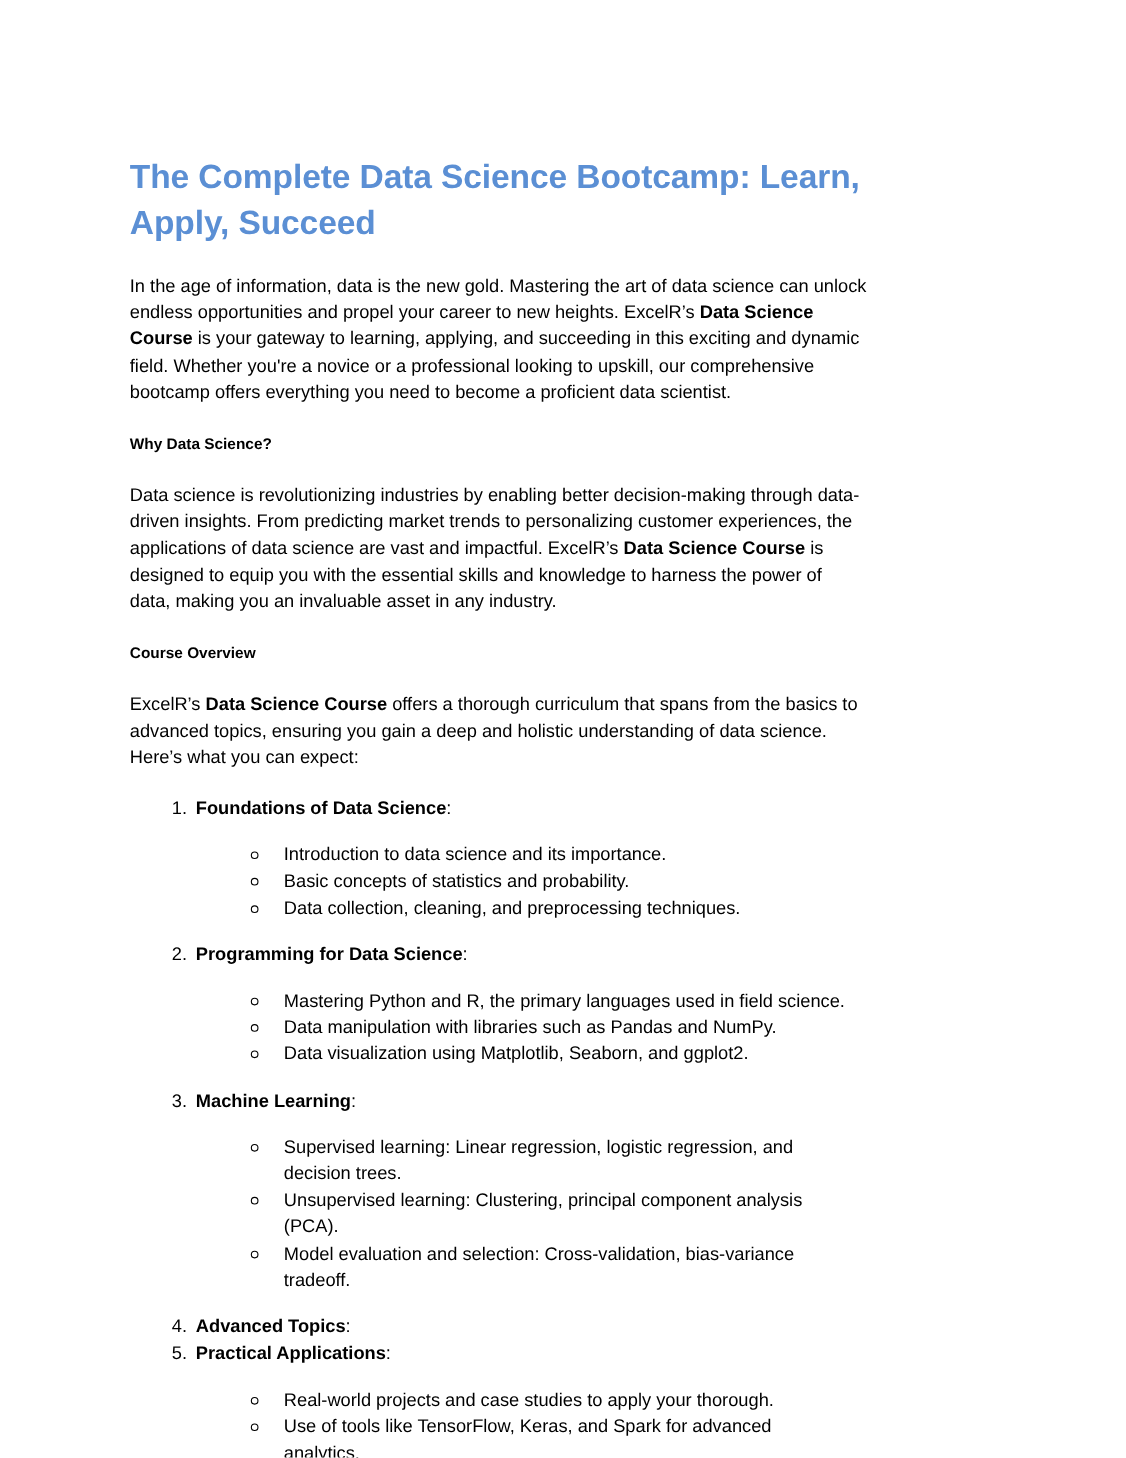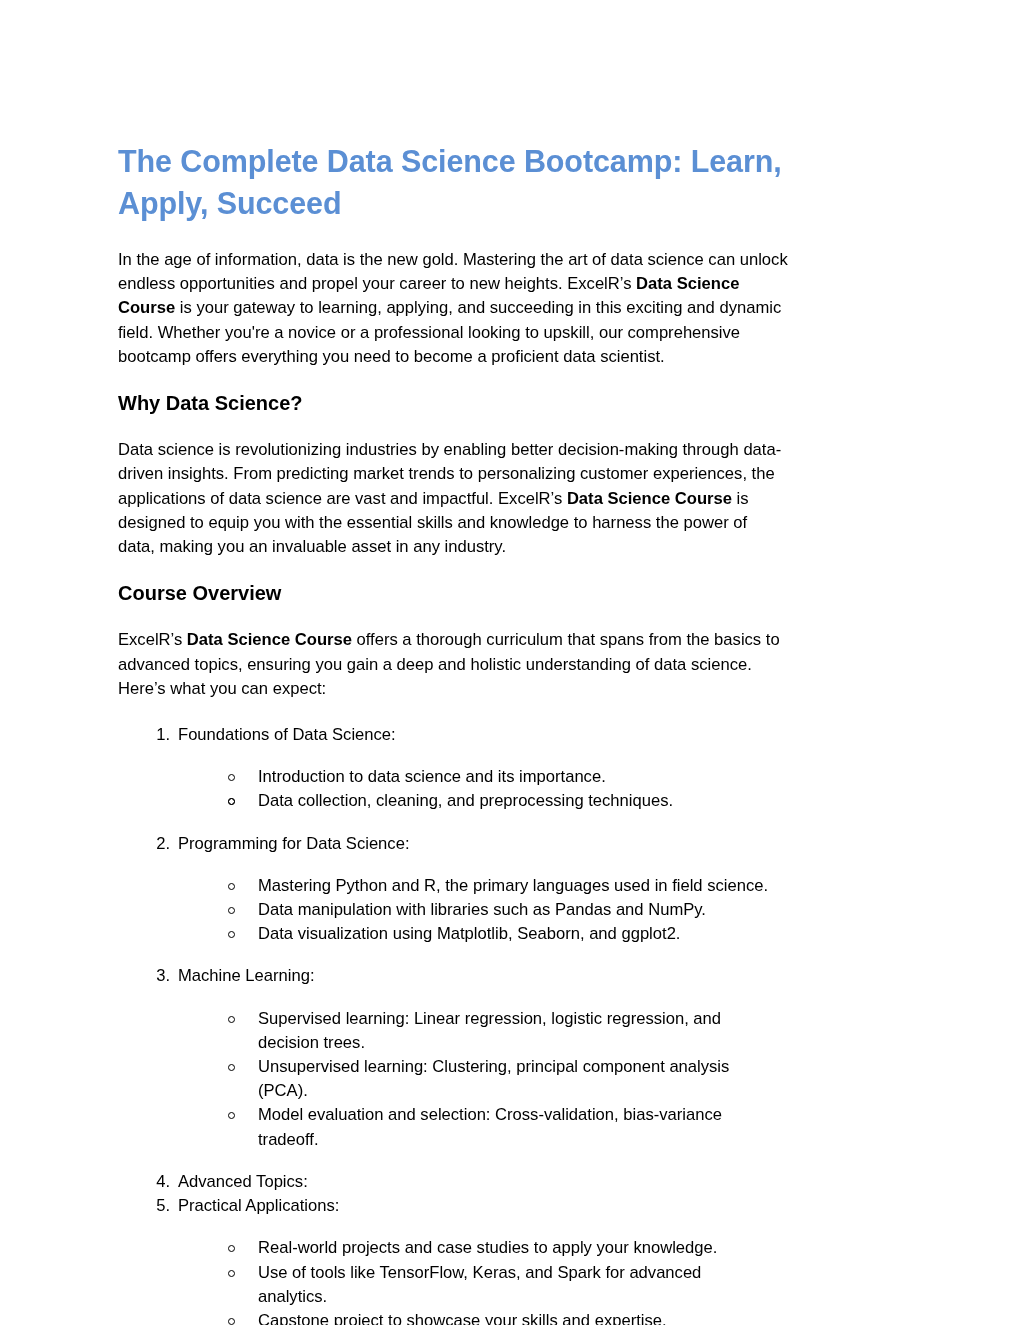--- a/index.html
+++ b/index.html
@@ -32,21 +32,21 @@
     max-width: 790px;
   }
   p.body-text {
     font-size: 16.6px;
     line-height: 24.2px;
     margin: 0 0 22px 0;
     max-width: 790px;
     color: #000000;
   }
   p.section-heading {
-    font-size: 20px;
+    font-size: 14px;
     line-height: 24.2px;
     font-weight: bold;
     margin: 0 0 23px 0;
     color: #000000;
   }
   b, strong { font-weight: bold; }
 
   ol.course-list {
     list-style: none;
     margin: 0;
@@ -60,21 +60,21 @@
     margin: 0;
   }
   ol.course-list > li.course-item .num {
     position: absolute;
     left: 24px;
     top: 0;
     width: 28px;
     text-align: right;
     font-weight: normal;
   }
-  .course-title { font-weight: normal; }
+  .course-title { font-weight: bold; }
   ul.sub-list {
     list-style: none;
     margin: 18px;
     padding: 0;
   }
   ul.sub-list > li.sub-item {
     position: relative;
     padding-left: 62px;
     margin: 0;
   }
@@ -108,34 +108,34 @@
 
   <p class="section-heading">Course Overview</p>
 
   <p class="body-text">
     <span>ExcelR’s </span><b>Data Science Course</b><span> offers a thorough curriculum that spans from the basics to advanced topics, ensuring you gain a deep and holistic understanding of data science. Here’s what you can expect:</span>
   </p>
 
   <ol class="course-list" id="course-list">
       <li class="course-item"><span class="num">1.</span><span class="course-title">Foundations of Data Science</span><span>:</span><ul class="sub-list">
           <li class="sub-item"><span class="circle-marker"></span><span>Introduction to data science and its importance.</span></li>
-          <li class="sub-item"><span class="circle-marker"></span></li>
+          <li class="sub-item"><span class="circle-marker"></span><span>Basic concepts of statistics and probability.</span></li>
           <li class="sub-item"><span class="circle-marker"></span><span>Data collection, cleaning, and preprocessing techniques.</span></li>
         </ul></li>
       <li class="course-item"><span class="num">2.</span><span class="course-title">Programming for Data Science</span><span>:</span><ul class="sub-list">
           <li class="sub-item"><span class="circle-marker"></span><span>Mastering Python and R, the primary languages used in field science.</span></li>
           <li class="sub-item"><span class="circle-marker"></span><span>Data manipulation with libraries such as Pandas and NumPy.</span></li>
           <li class="sub-item"><span class="circle-marker"></span><span>Data visualization using Matplotlib, Seaborn, and ggplot2.</span></li>
         </ul></li>
       <li class="course-item"><span class="num">3.</span><span class="course-title">Machine Learning</span><span>:</span><ul class="sub-list">
           <li class="sub-item"><span class="circle-marker"></span><span>Supervised learning: Linear regression, logistic regression, and decision trees.</span></li>
           <li class="sub-item"><span class="circle-marker"></span><span>Unsupervised learning: Clustering, principal component analysis (PCA).</span></li>
           <li class="sub-item"><span class="circle-marker"></span><span>Model evaluation and selection: Cross-validation, bias-variance tradeoff.</span></li>
         </ul></li>
       <li class="course-item"><span class="num">4.</span><span class="course-title">Advanced Topics</span><span>:</span></li>
       <li class="course-item"><span class="num">5.</span><span class="course-title">Practical Applications</span><span>:</span><ul class="sub-list">
-          <li class="sub-item"><span class="circle-marker"></span><span>Real-world projects and case studies to apply your knowledge.</span></li>
+          <li class="sub-item"><span class="circle-marker"></span><span>Real-world projects and case studies to apply your thorough.</span></li>
           <li class="sub-item"><span class="circle-marker"></span><span>Use of tools like TensorFlow, Keras, and Spark for advanced analytics.</span></li>
           <li class="sub-item"><span class="circle-marker"></span><span>Capstone project to showcase your skills and expertise.</span></li>
         </ul></li>
     </ol>
 
 </div>
 
 </body></html>

